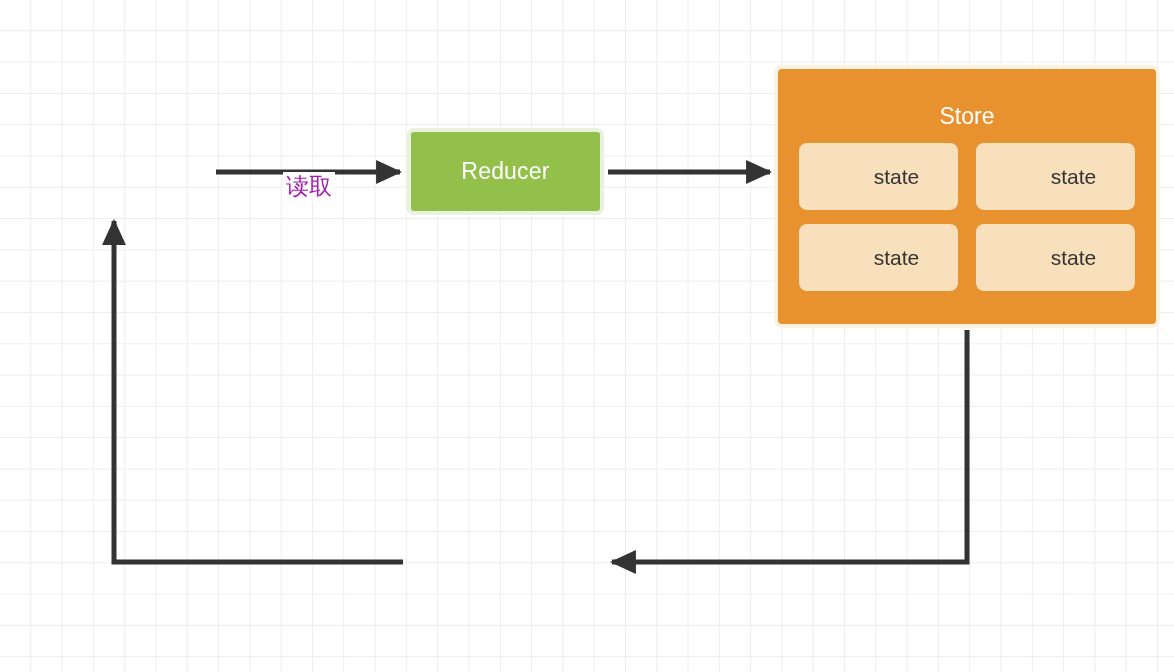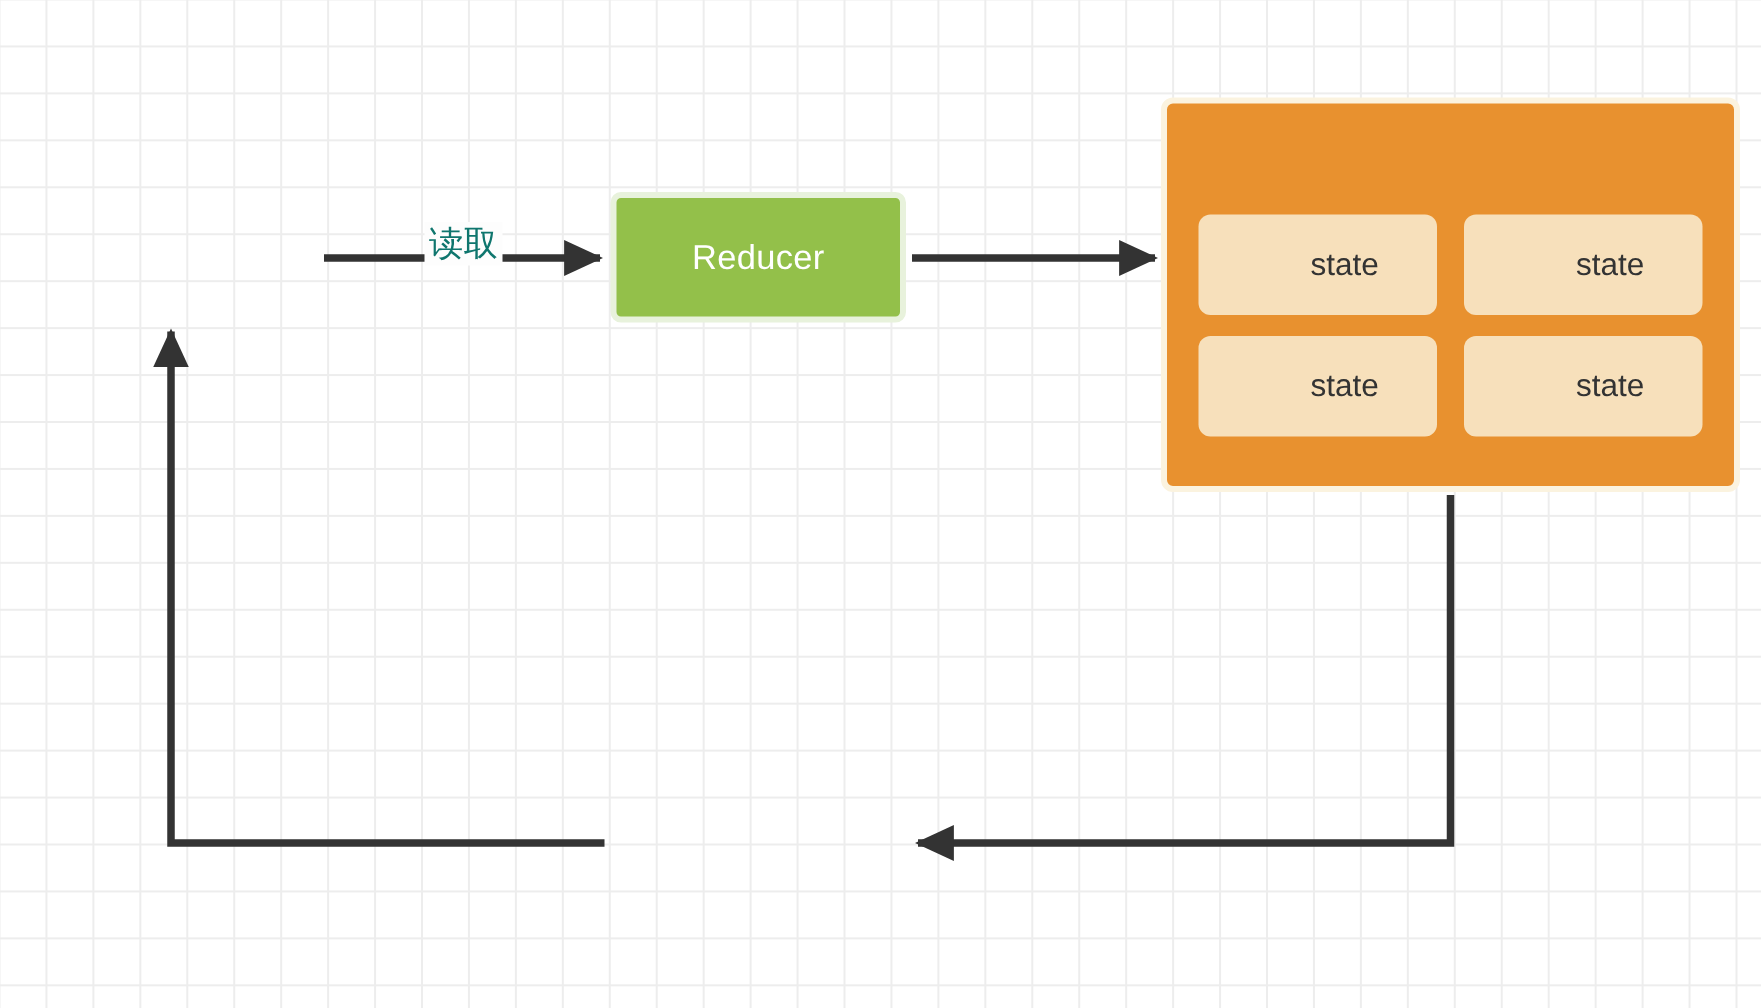--- a/index.html
+++ b/index.html
@@ -127,25 +127,25 @@
     top: 0;
     width: 1174px;
     height: 672px;
     z-index: 1;
   }
 
   
   #edge-label-read {
     position: absolute;
     left: 283px;
-    top: 148px;
+    top: 172px;
     padding: 0 3px;
     background: #fdfdfd;
     font-size: 23px;
-    color: #0f766e;
+    color: #a21caf;
     line-height: 1.25;
     z-index: 2;
     white-space: nowrap;
   }
 </style>
 </head>
 <body>
 
 <div id="canvas">
 
@@ -175,20 +175,21 @@
 
   <div id="edge-label-read">读取</div>
 
 
   <div class="node" id="node-reducer">
     <span class="node-label">Reducer</span>
   </div>
 
 
   <div class="node" id="node-store">
+    <div id="store-title">Store</div>
     <div id="store-grid">
       <div class="state-box">
         <span class="state-label">state</span>
       </div>
       <div class="state-box">
         <span class="state-label">state</span>
       </div>
       <div class="state-box">
         <span class="state-label">state</span>
       </div>

